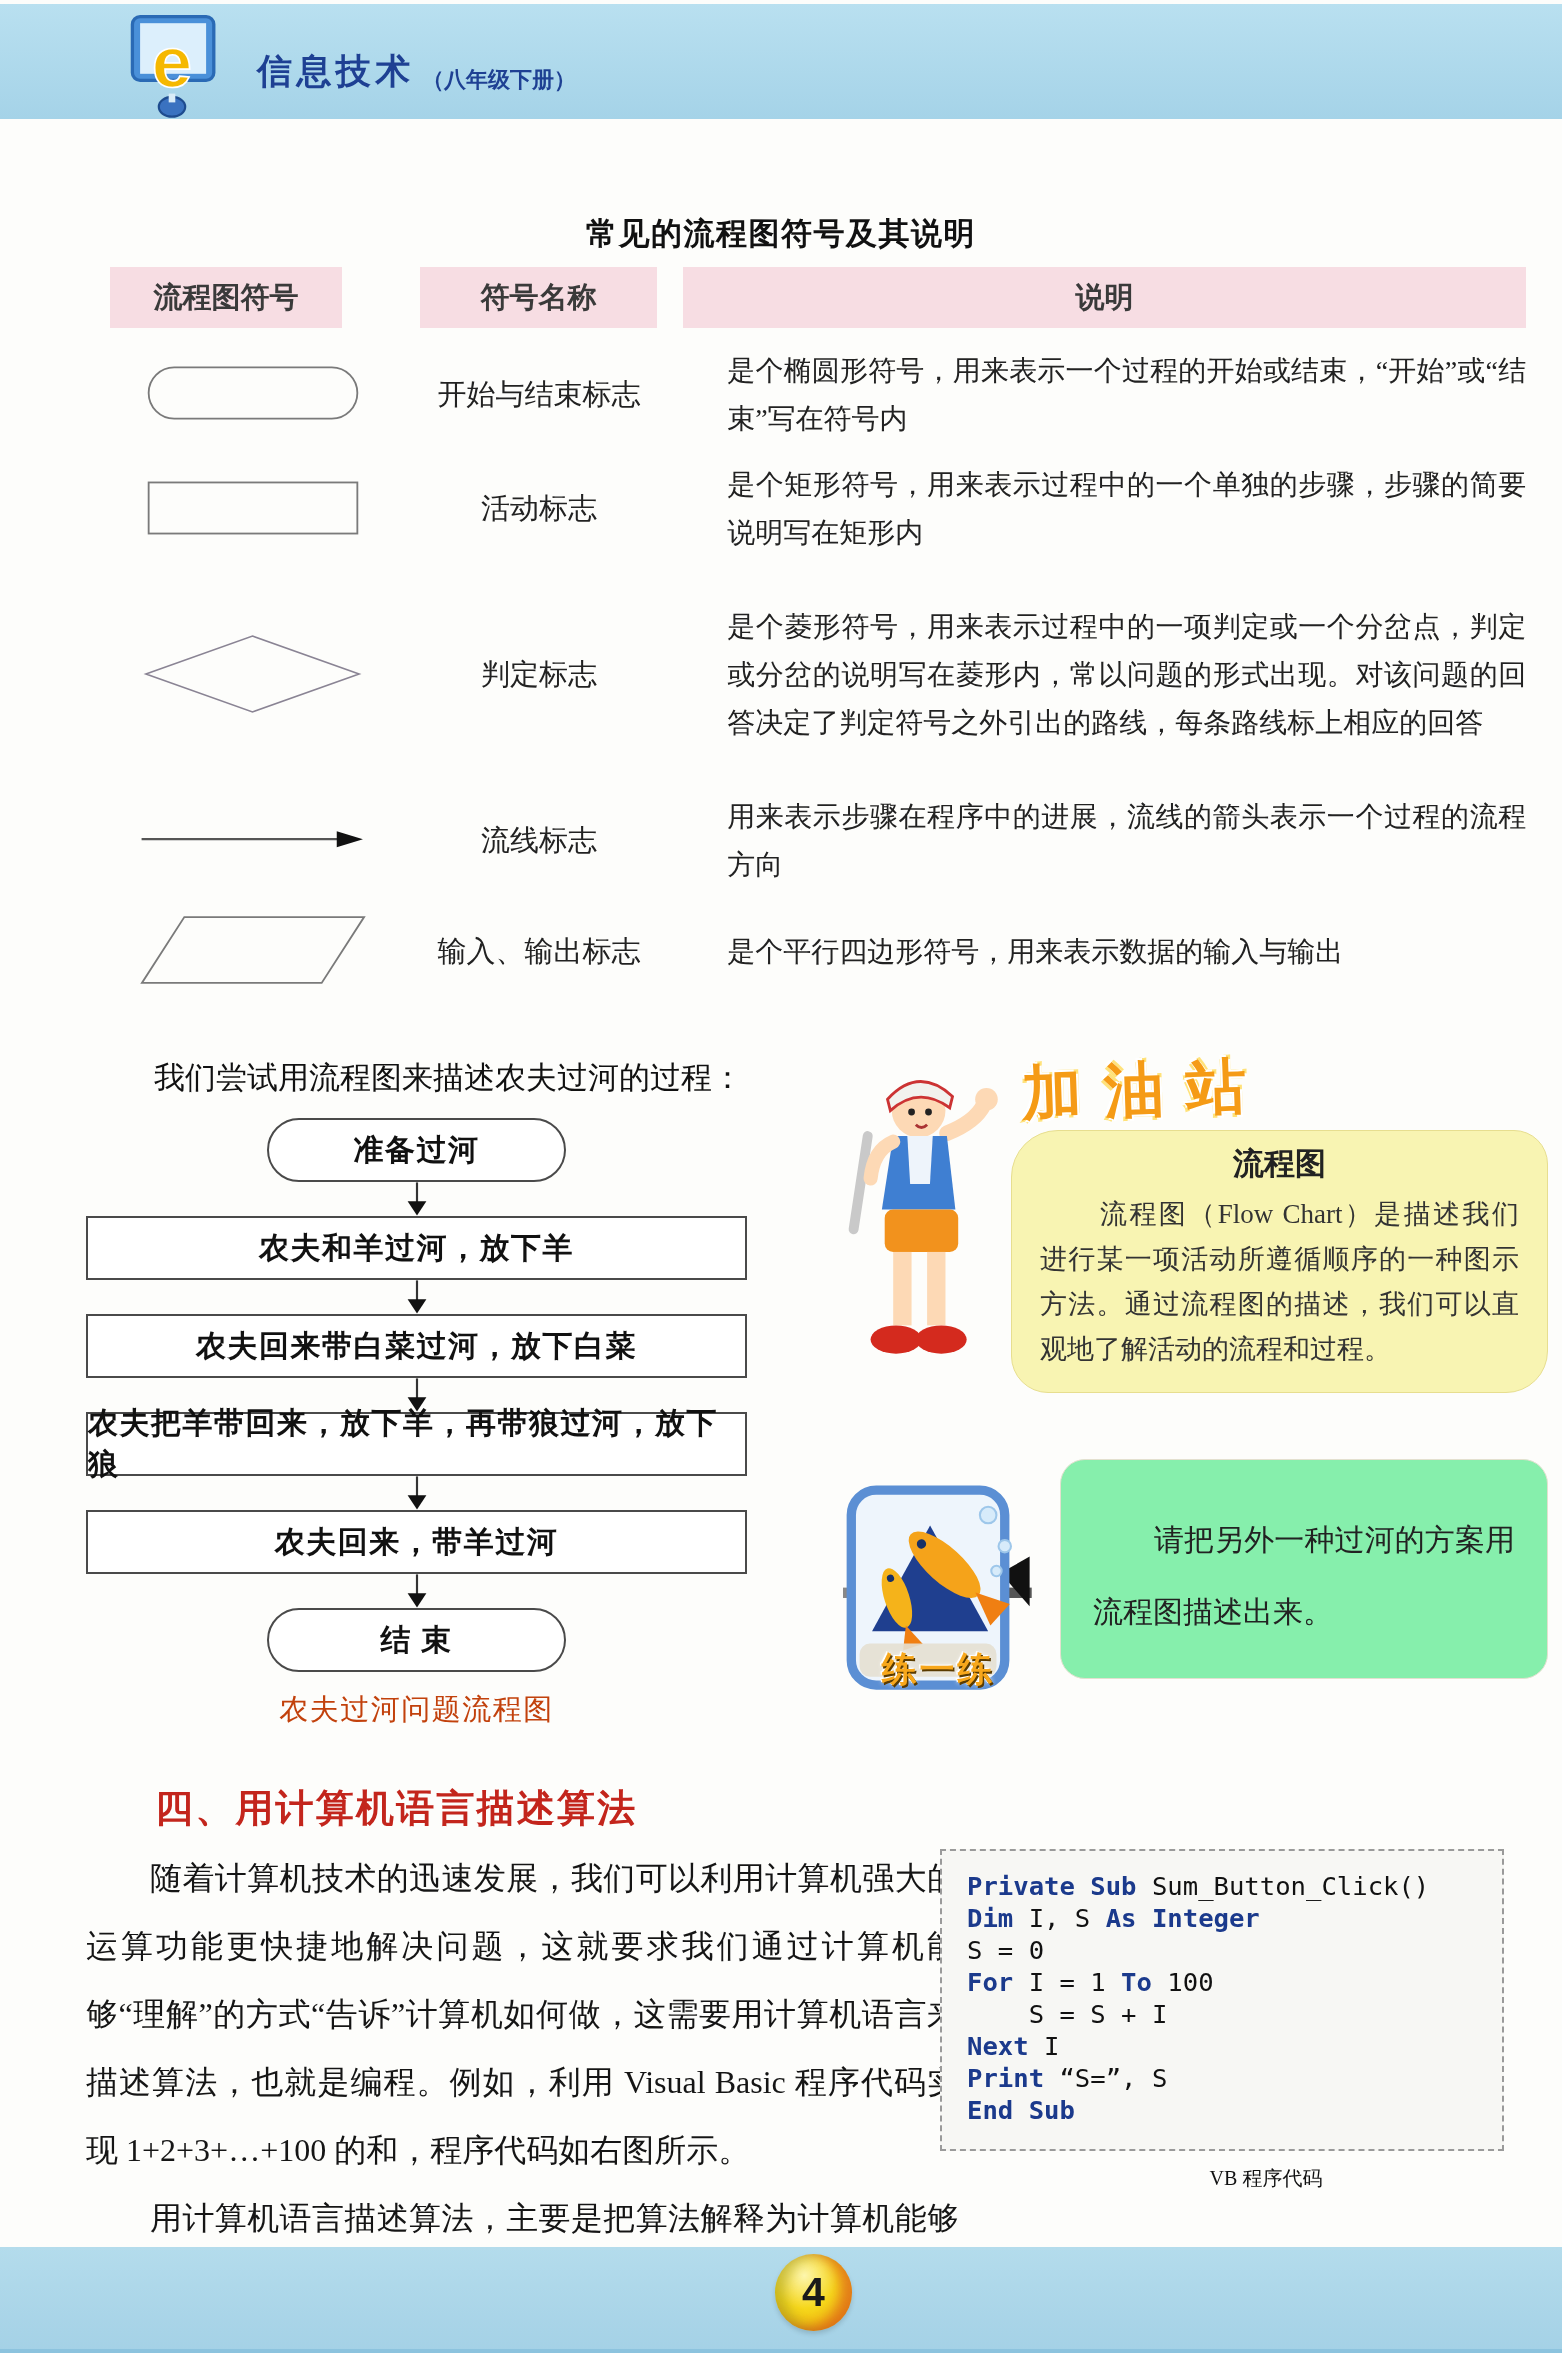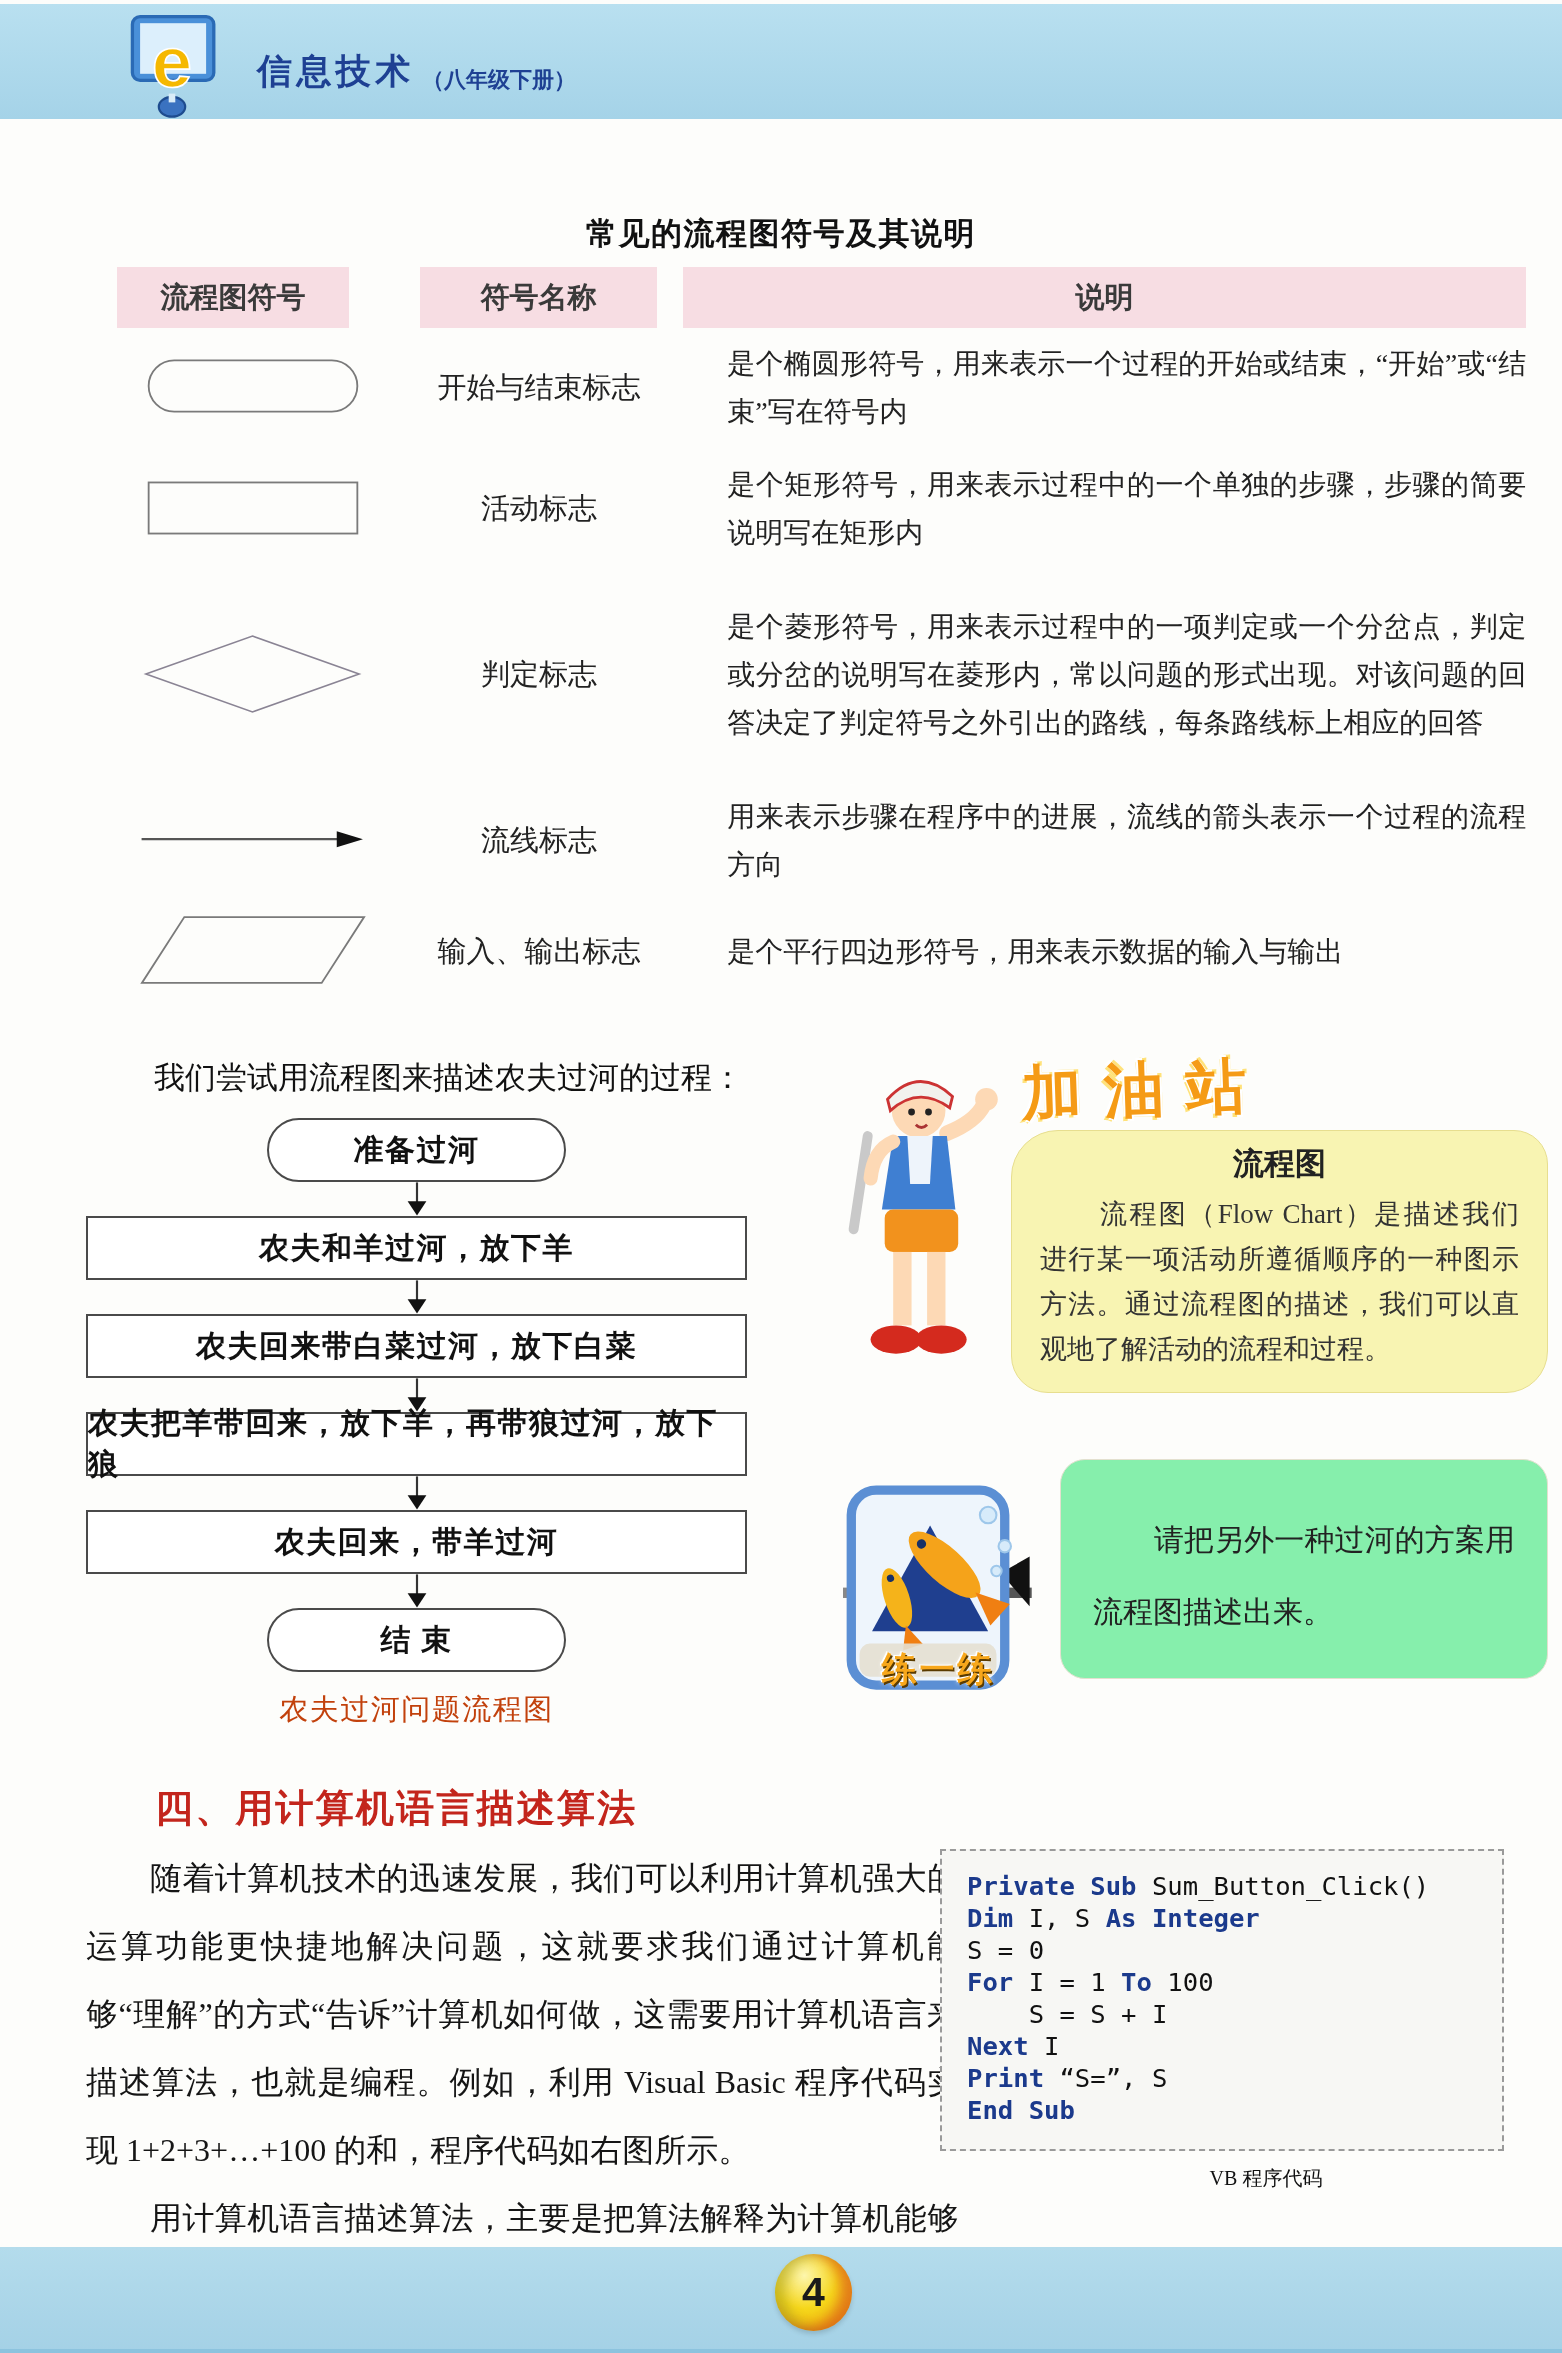--- a/index.html
+++ b/index.html
@@ -104,31 +104,31 @@
     <ellipse cx="50" cy="88" rx="12" ry="9" fill="#3a72c0" stroke="#1e4c8f" stroke-width="2"></ellipse>
     <rect x="47" y="76" width="6" height="8" fill="#d9ecf7"></rect>
   </svg>
   <div class="masthead">
     <span class="t1">信息技术</span>
     <span class="t2">（八年级下册）</span>
   </div>
 
   <div class="table-title">常见的流程图符号及其说明</div>
 
-  <div class="th-block" style="left:110px;width:232px;margin-left:7px;">
+  <div class="th-block" style="left:110px;width:232px;">
     <div class="th-label">流程图符号</div>
   </div>
   <div class="th-block" style="left:420px;width:237px;">
     <div class="th-label">符号名称</div>
   </div>
   <div class="th-block" style="left:683px;width:843px;">
     <div class="th-label">说明</div>
   </div>
 
-  <div class="trow" style="top:329px;height:117px;">
+  <div class="trow" style="top:336px;height:117px;">
     <div class="shape-cell">
       <svg width="212" height="54" viewBox="0 0 290 74">
           <rect x="2" y="2" width="286" height="70" rx="35" fill="none" stroke="#7a7a7a" stroke-width="2.5"></rect>
         </svg>
     </div>
     <div class="name-cell">开始与结束标志</div>
     <div class="desc-cell">是个椭圆形符号，用来表示一个过程的开始或结束，“开始”或“结束”写在符号内</div>
   </div>
 
   <div class="trow" style="top:449px;height:120px;">

